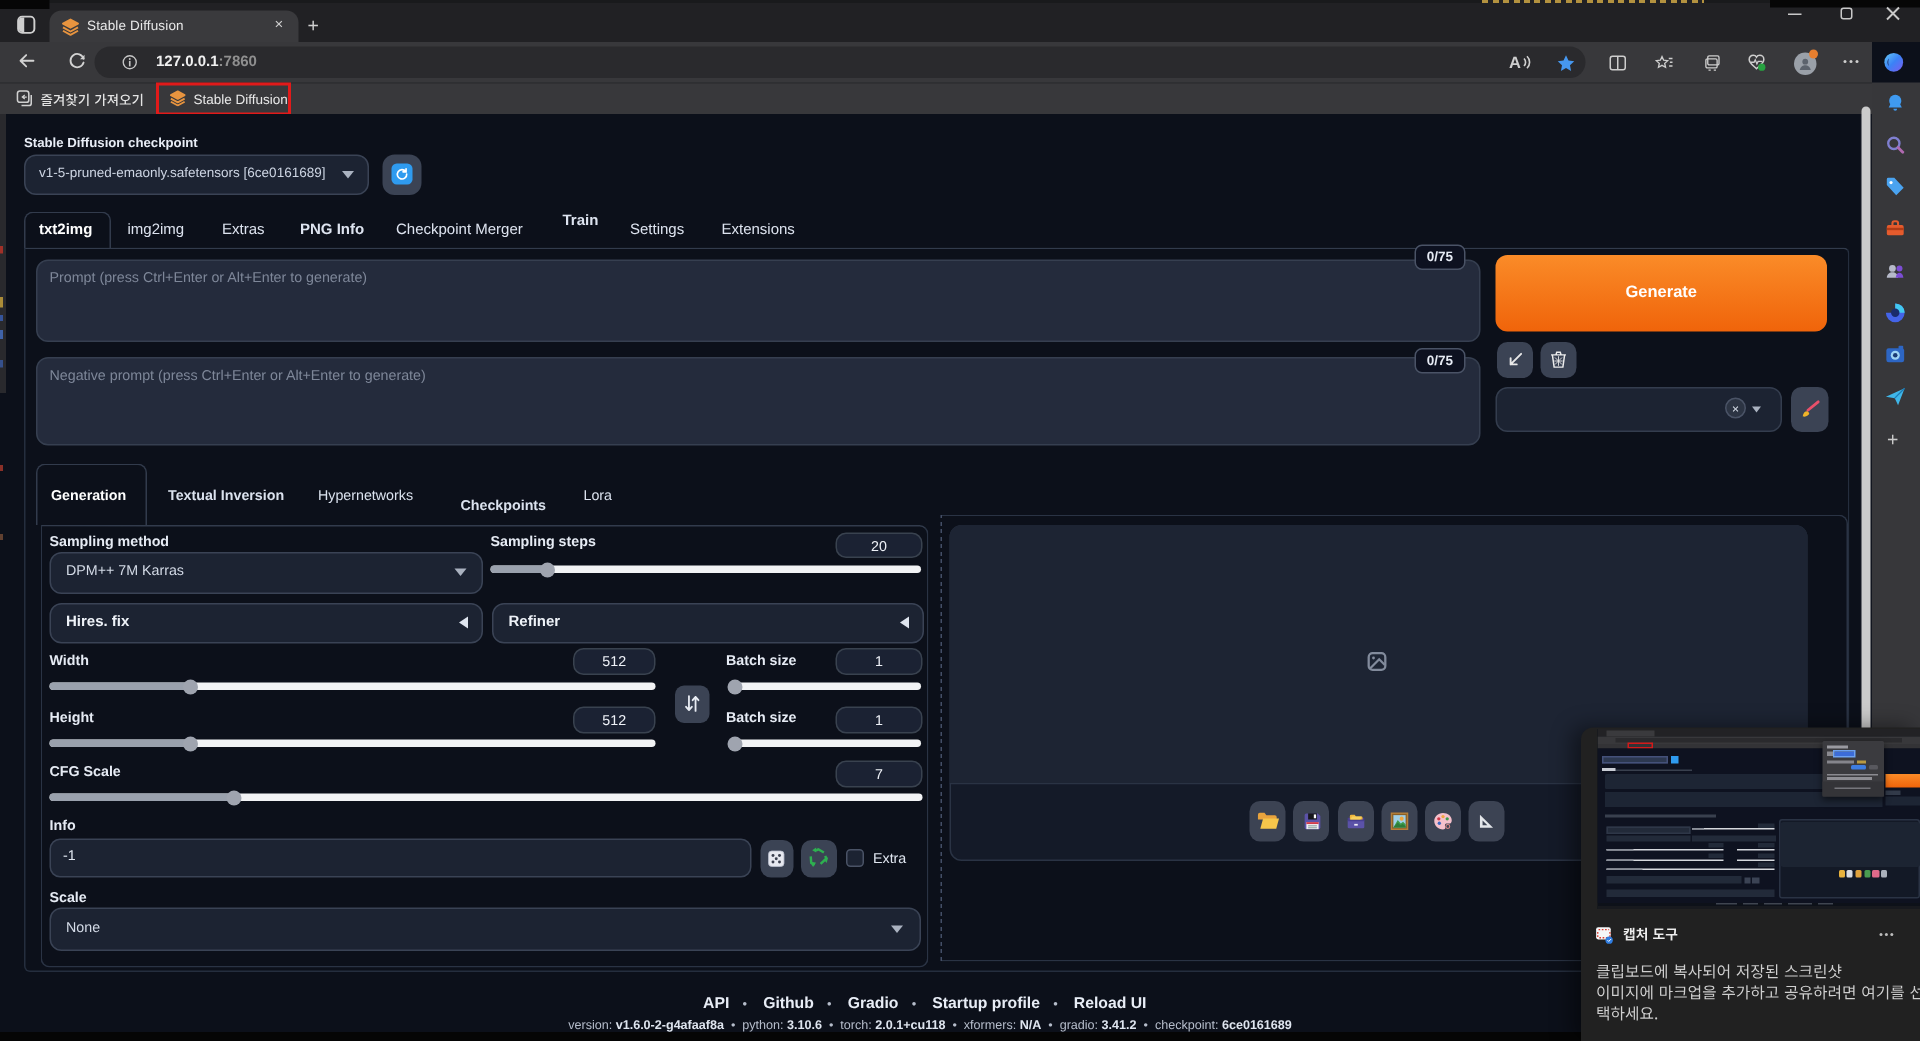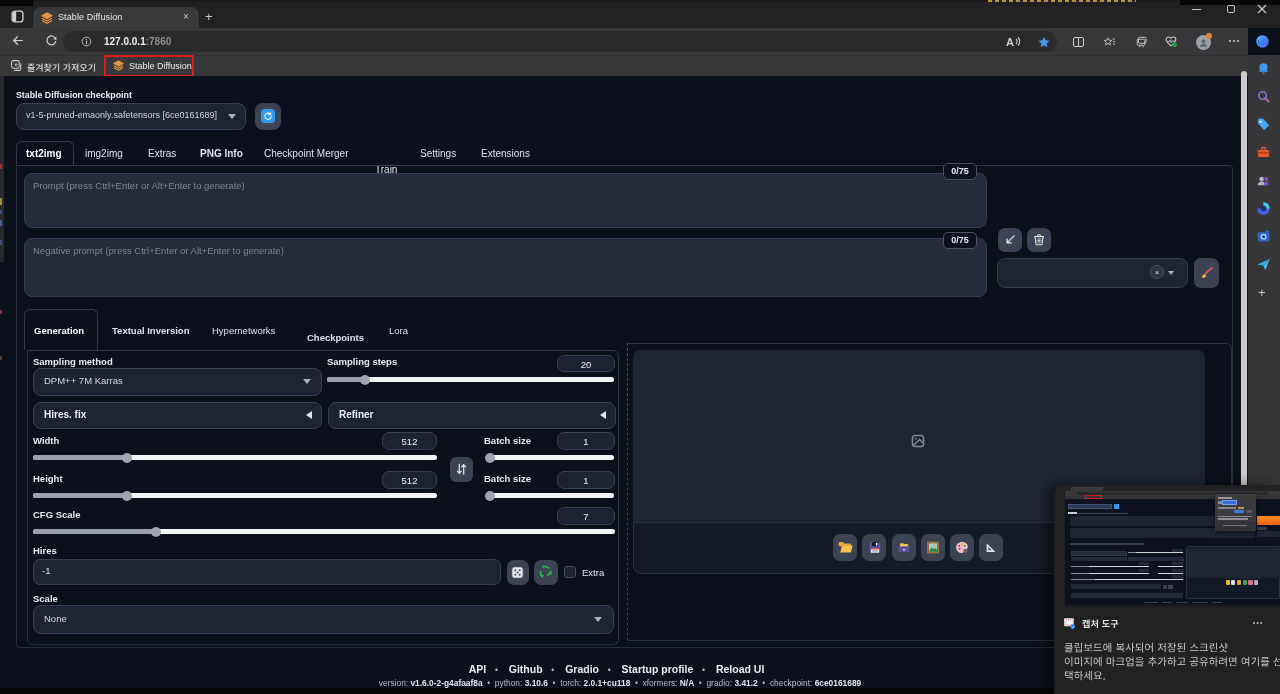--- a/index.html
+++ b/index.html
@@ -192,30 +192,31 @@
   <div class="abs" style="left:261px;top:109px;width:14px;height:14px;border-radius:3.5px;background:#2f9bef"></div>
 <svg class="abs" style="left:263px;top:111px" width="10" height="10" viewBox="0 0 24 24">
       <path d="M18 8 A7.5 7.5 0 1 0 19.5 12 M18.5 3.5 V8.5 H13.5" fill="none" stroke="#fff" stroke-width="2.6" stroke-linecap="round"></path>
     </svg>
   <div class="abs" id="mtabactive"></div>
     <div class="abs mtab" style="left:26px;top:148px;font-weight:bold;color:#fff">txt2img</div>
     <div class="abs mtab" style="left:85px;top:148px;font-weight:normal;color:#dde3ef">img2img</div>
     <div class="abs mtab" style="left:148px;top:148px;font-weight:normal;color:#dde3ef">Extras</div>
     <div class="abs mtab" style="left:200px;top:148px;font-weight:bold;color:#dde3ef">PNG Info</div>
     <div class="abs mtab" style="left:264px;top:148px;font-weight:normal;color:#dde3ef">Checkpoint Merger</div>
-    <div class="abs mtab" style="left:375px;top:164px;font-weight:normal;color:#dde3ef">Train</div>
+    <div class="abs mtab" style="left:375px;top:142px;font-weight:bold;color:#dde3ef">Train</div>
     <div class="abs mtab" style="left:420px;top:148px;font-weight:normal;color:#dde3ef">Settings</div>
     <div class="abs mtab" style="left:481px;top:148px;font-weight:normal;color:#dde3ef">Extensions</div>
   <div class="abs" id="titem"></div>
   <div class="abs ptext"></div>
   <div class="abs phold" style="left:33px;top:180px">Prompt (press Ctrl+Enter or Alt+Enter to generate)</div>
   <div class="abs cnt" style="left:943px;top:163px">0/75</div>
   <div class="abs ntext"></div>
   <div class="abs phold" style="left:33px;top:245px">Negative prompt (press Ctrl+Enter or Alt+Enter to generate)</div>
   <div class="abs cnt" style="left:943px;top:232px">0/75</div>
+  <div class="abs genbtn">Generate</div>
   <div class="abs sbtn" style="left:998px;top:228px"></div>
   <div class="abs sbtn" style="left:1027px;top:228px"></div>
 
 <svg class="abs" style="left:1003px;top:233px" width="14" height="14" viewBox="0 0 24 24">
       <path d="M19 5 L7 17 M7 10 V17 H14" fill="none" stroke="#e8e8e8" stroke-width="2.2" stroke-linecap="round" stroke-linejoin="round"></path>
     </svg>
 <svg class="abs" style="left:1032px;top:232px" width="14" height="15" viewBox="0 0 24 24">
       <path d="M5 7 L7 21 H17 L19 7 Z M3.5 7 H20.5 M9 7 L10 4 H14 L15 7" fill="none" stroke="#ececec" stroke-width="1.7"></path>
       <path d="M8 10 l8 8 M16 10 l-8 8 M12 8.5 v11 M7.2 14 h9.6" stroke="#ececec" stroke-width="1"></path>
     </svg>
@@ -328,21 +329,21 @@
     <div class="abs lbl" style="left:484px;top:473px">Batch size</div>
     <div class="abs num" style="left:557px;top:471px;width:58px;height:18px;line-height:18px">1</div>
     <div class="abs slider" style="left:486px;top:493px;width:128px"></div>
     <div class="abs sfill" style="left:486px;top:493px;width:4px"></div>
     <div class="abs shandle" style="left:485px;top:490.5px"></div>
     <div class="abs lbl" style="left:33px;top:509px">CFG Scale</div>
     <div class="abs num" style="left:557px;top:507px;width:58px;height:18px;line-height:18px">7</div>
     <div class="abs slider" style="left:33px;top:529px;width:582px"></div>
     <div class="abs sfill" style="left:33px;top:529px;width:123px"></div>
     <div class="abs shandle" style="left:151px;top:526.5px"></div>
-    <div class="abs lbl" style="left:33px;top:545px">Hires</div>
+    <div class="abs lbl" style="left:33px;top:545px">Info</div>
     <div class="abs ctl" style="left:33px;top:559px;width:468px;height:26px;border-radius:7px"></div>
     <div class="abs" style="left:42px;top:565px;font-size:9.5px;color:#dfe5ef">-1</div>
     <div class="abs sbtn" style="left:507px;top:560px;width:22px;height:25px"></div>
     <svg class="abs" style="left:511px;top:566px" width="13" height="13" viewBox="0 0 24 24">
       <rect x="2.5" y="2.5" width="19" height="19" rx="4" fill="#e6e8ef" stroke="#b9becd" stroke-width="1"></rect>
       <circle cx="8" cy="8" r="1.8" fill="#3a3f4e"></circle>
       <circle cx="16" cy="8" r="1.8" fill="#3a3f4e"></circle>
       <circle cx="12" cy="12" r="1.8" fill="#3a3f4e"></circle>
       <circle cx="8" cy="16" r="1.8" fill="#3a3f4e"></circle>
       <circle cx="16" cy="16" r="1.8" fill="#3a3f4e"></circle>

